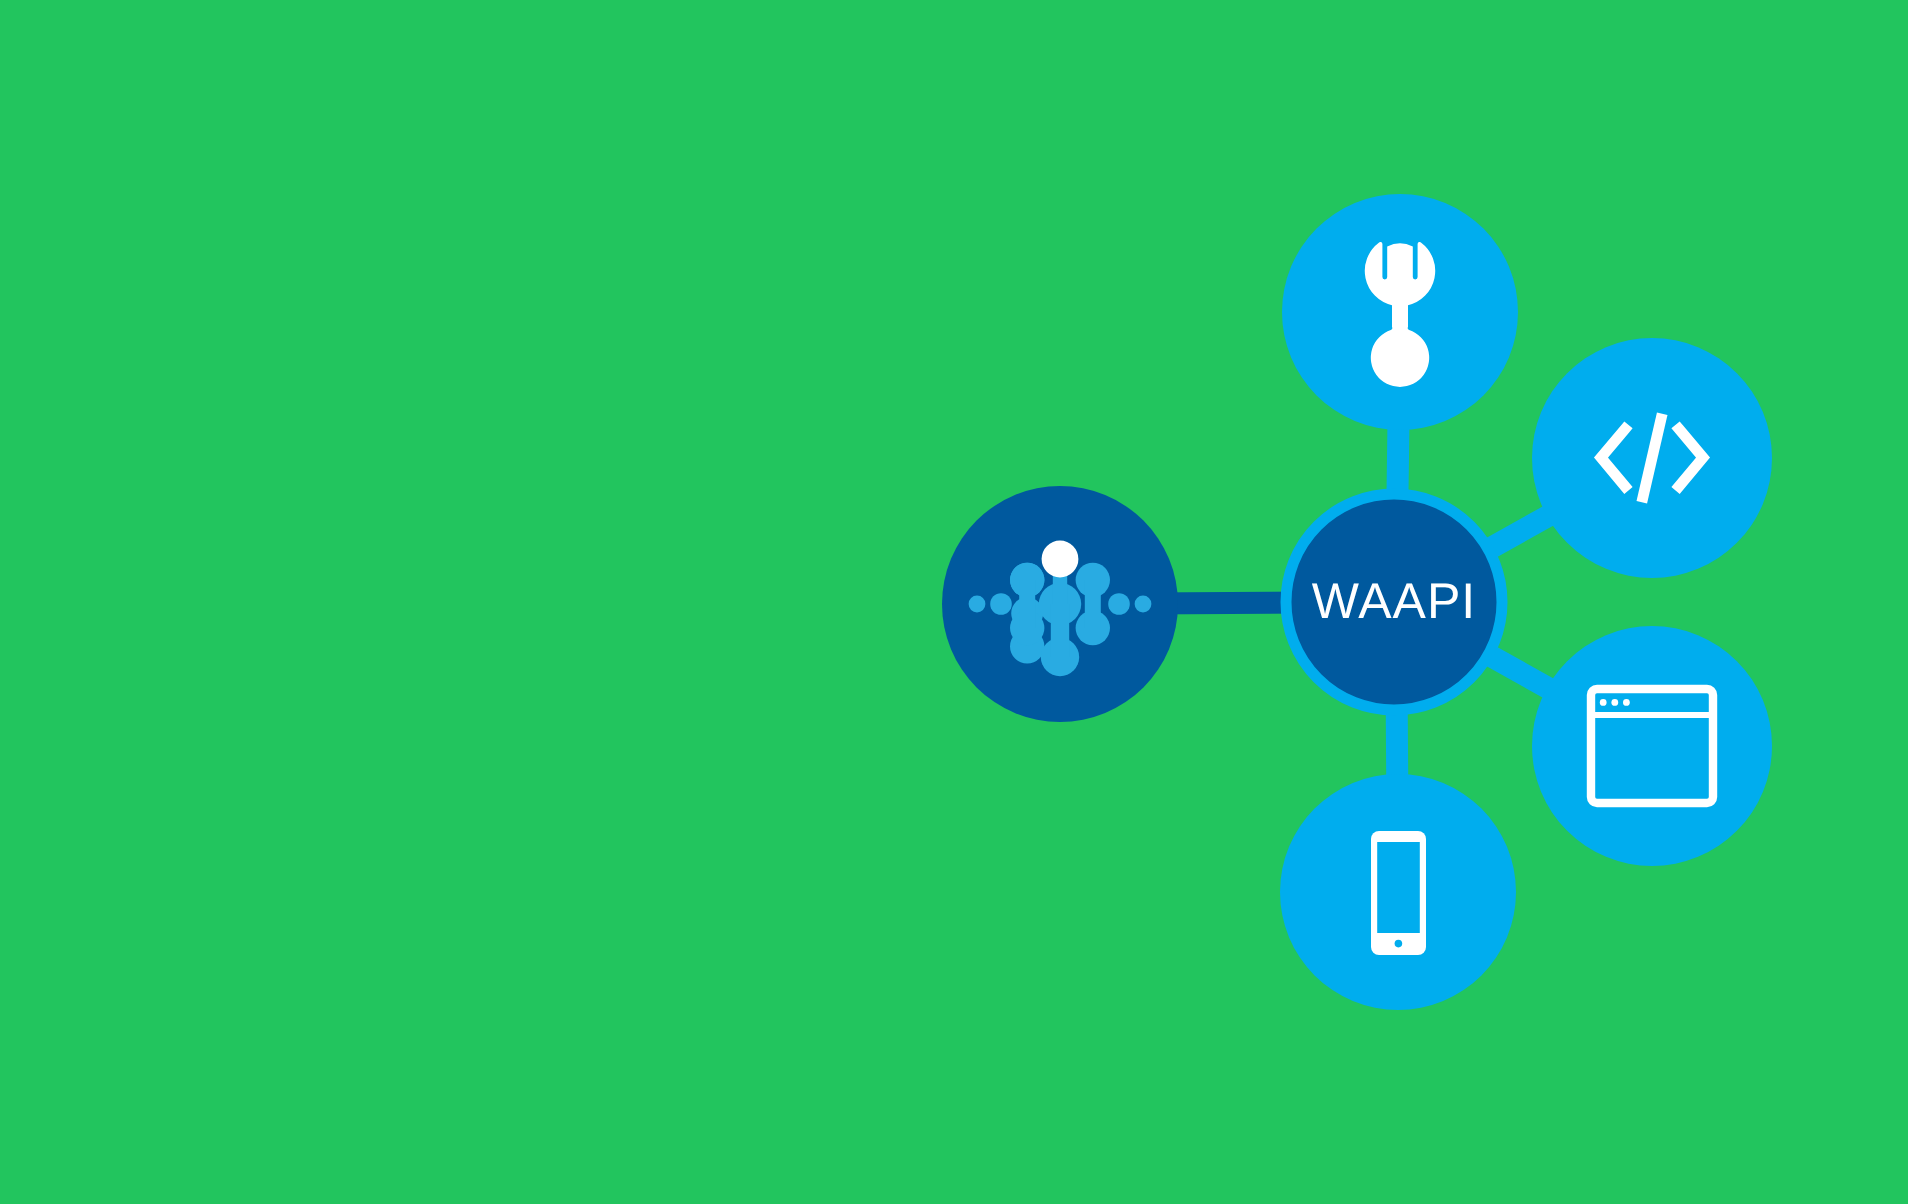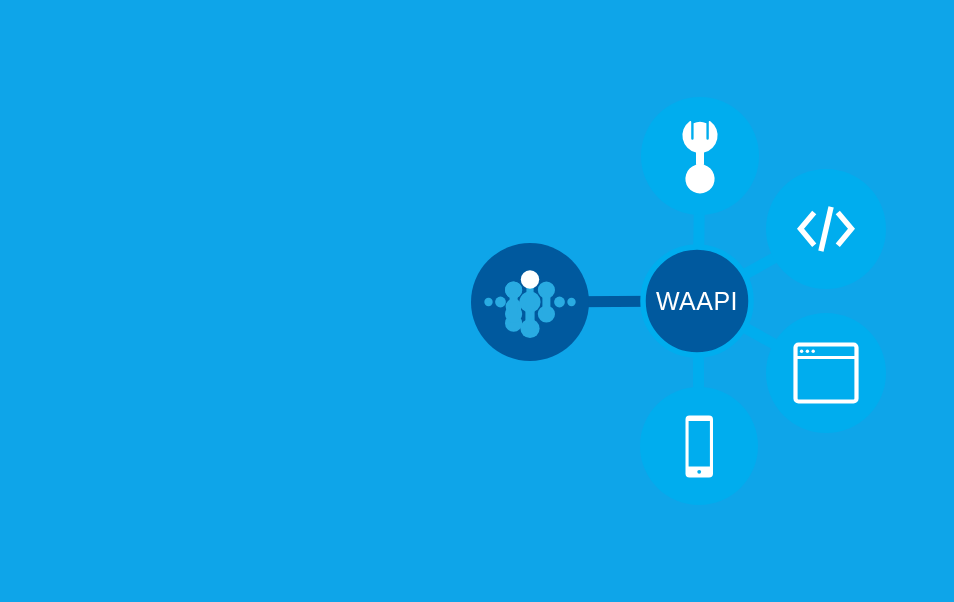--- a/index.html
+++ b/index.html
@@ -7,21 +7,21 @@
     padding: 0;
     background: #ffffff;
   }
   body {
     font-family: "Liberation Sans", sans-serif;
   }
   #canvas {
     position: relative;
     width: 954px;
     height: 602px;
-    background: #0ea5e9;
+    background: #22c55e;
     overflow: hidden;
   }
   #diagram-svg {
     position: absolute;
     left: 0;
     top: 0;
     width: 954px;
     height: 602px;
     display: block;
   }

